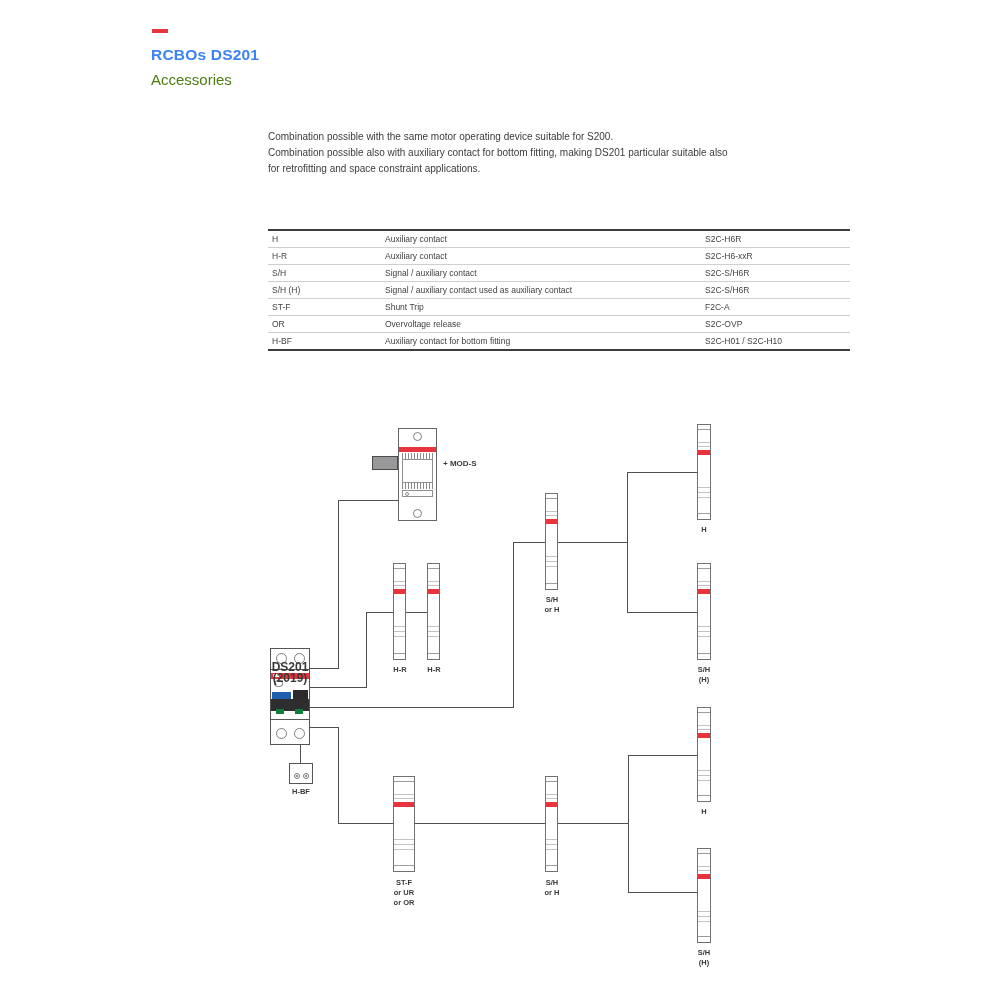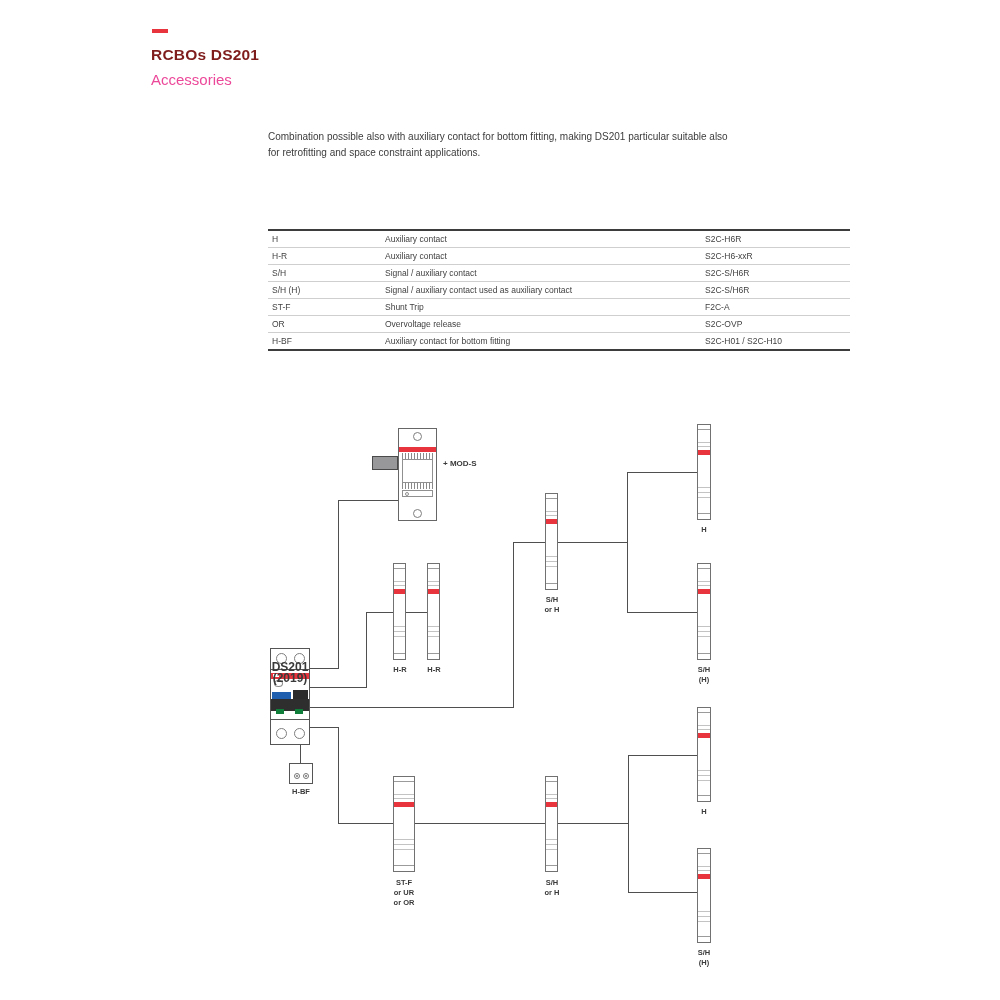--- a/index.html
+++ b/index.html
@@ -9,22 +9,22 @@
     --mod-border:#717171;
   }
   html,body{margin:0;padding:0;background:#fff;}
   #canvas{
     position:relative;width:1000px;height:1000px;background:#fff;overflow:hidden;
     font-family:"Liberation Sans", sans-serif;color:var(--txt);
   }
   .abs{position:absolute;}
   
   .red-dash{left:152px;top:29px;width:16px;height:4px;background:var(--red);}
-  .title{left:151px;top:46px;font-size:15.5px;font-weight:bold;color:#7f1d1d;letter-spacing:.2px;}
-  .subtitle{left:151px;top:71px;font-size:15px;color:#ec4899;}
+  .title{left:151px;top:46px;font-size:15.5px;font-weight:bold;color:#3b82f6;letter-spacing:.2px;}
+  .subtitle{left:151px;top:71px;font-size:15px;color:#4d7c0f;}
   
   .intro{left:268px;top:129px;width:610px;font-size:10px;line-height:16px;color:#3c3c3c;}
   .intro .heading{font-weight:bold;}
   
   .acc-table{left:268px;top:229px;width:582px;border-top:2px solid #3d3d3d;border-bottom:2px solid #3d3d3d;z-index:1;}
   .t-row{display:grid;grid-template-columns:113px 320px auto;align-items:center;height:16px;border-bottom:1px solid #cfcfcf;font-size:8.5px;color:#3f3f3f;}
   .t-row:last-child{border-bottom:none;}
   .t-row span{padding-left:4px;white-space:nowrap;}
   
   .hw{position:absolute;height:1px;background:var(--wire);z-index:1;}
@@ -77,20 +77,21 @@
 </head>
 <body>
 
 <div id="canvas">
 
   <div class="abs red-dash"></div>
   <div class="abs title">RCBOs DS201</div>
   <div class="abs subtitle">Accessories</div>
 
   <div class="abs intro">
+    <div>Combination possible with the same motor operating device suitable for S200.</div>
     <div>Combination possible also with auxiliary contact for bottom fitting, making DS201 particular suitable also</div>
     <div>for retrofitting and space constraint applications.</div>
   </div>
 
   <div class="abs acc-table">
     <div class="t-row">
       <span>H</span>
       <span>Auxiliary contact</span>
       <span>S2C-H6R</span>
     </div>

